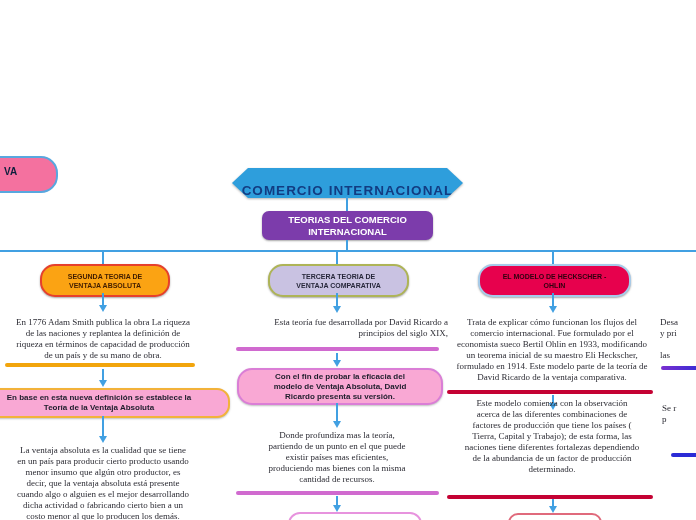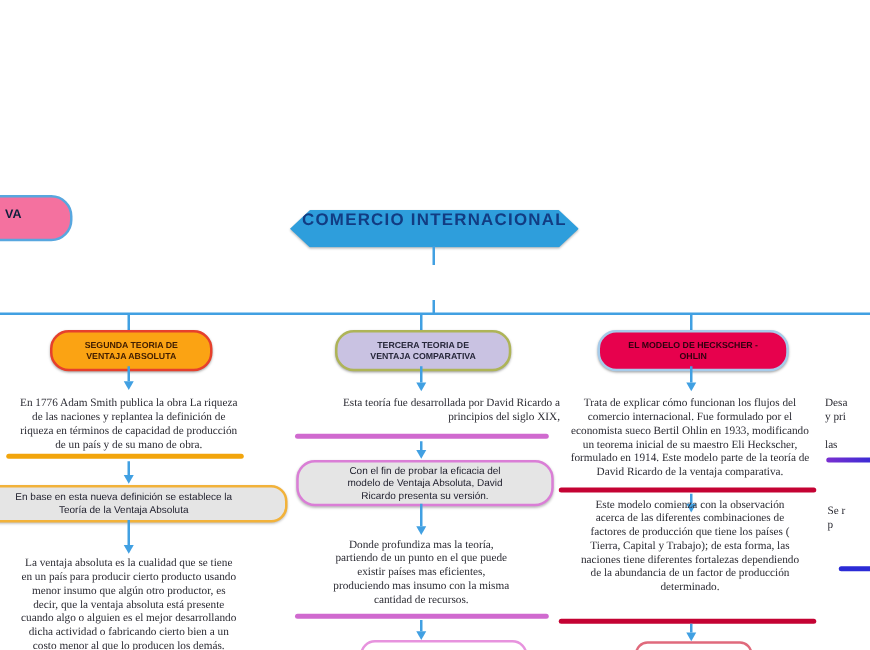--- a/index.html
+++ b/index.html
@@ -11,30 +11,30 @@
   
   .vline{position:absolute;width:2px;background:#41A0E2;}
   .hline{position:absolute;height:2px;background:#41A0E2;}
   .arrowhead{position:absolute;width:0;height:0;
     border-left:4px solid transparent;border-right:4px solid transparent;
     border-top:7px solid #41A0E2;}
   
   .pill{position:absolute;border-radius:15px;display:flex;align-items:center;justify-content:center;
     text-align:center;font-weight:bold;font-size:7px;line-height:9px;
     box-shadow:0 1px 2px rgba(0,0,0,.35);}
-  .callout{position:absolute;background:#e5e5e5;border-radius:13px;display:flex;align-items:center;justify-content:center;
-    text-align:center;font-weight:normal;font-size:8px;line-height:10px;color:#1d1d2b;
+  .callout{position:absolute;background:#f9a8d4;border-radius:13px;display:flex;align-items:center;justify-content:center;
+    text-align:center;font-weight:bold;font-size:8px;line-height:10px;color:#1d1d2b;
     box-shadow:0 1px 2px rgba(0,0,0,.25);}
   .para{position:absolute;font-family:"Liberation Serif",serif;font-size:9px;line-height:11px;
     color:#2c2c34;text-align:center;}
   .divider{position:absolute;height:4px;border-radius:2px;}
   .partialbox{position:absolute;background:#ffffff;border-radius:12px;}
   
   #banner{position:absolute;left:232px;top:168px;width:231px;height:30px;
-    background:#2E9EDC;display:flex;align-items:flex-start;justify-content:center;
+    background:#2E9EDC;display:flex;align-items:flex-end;justify-content:center;
     clip-path:polygon(0 50%,16px 0,calc(100% - 16px) 0,100% 50%,calc(100% - 16px) 100%,16px 100%);
     font-weight:bold;font-size:13.5px;letter-spacing:1px;color:#123C82;}
   #banner-wrap{position:absolute;left:0;top:0;filter:drop-shadow(0 1px 1px rgba(0,0,0,.3));}
   #subtitle{position:absolute;left:262px;top:211px;width:171px;height:29px;
     background:#7C3CAB;border-radius:7px;display:flex;align-items:center;justify-content:center;
     color:#ffffff;font-weight:bold;font-size:9.5px;line-height:12px;text-align:center;
     box-shadow:0 1px 2px rgba(0,0,0,.35);}
   #left-node{position:absolute;left:-50px;top:156px;width:104px;height:33px;
     background:#F4719F;border:2px solid #58A7DF;border-radius:17px;}
   #left-node span{position:absolute;left:52px;top:8px;font-weight:bold;font-size:10px;color:#0d1f3c;}
@@ -49,20 +49,24 @@
   </div>
 
   <div id="banner-wrap">
     <div id="banner">
       <span class="ml">COMERCIO INTERNACIONAL</span>
     </div>
   </div>
 
   <div class="vline" style="left:346px;top:197px;height:15px;"></div>
 
+  <div id="subtitle">
+    <span class="ml">TEORIAS DEL COMERCIO
+INTERNACIONAL</span>
+  </div>
 
   <div class="vline" style="left:346px;top:240px;height:11px;"></div>
 
   <div class="hline" style="left:0;top:250px;width:696px;"></div>
 
   <div class="vline" style="left:102px;top:251px;height:14px;"></div>
   <div class="vline" style="left:336px;top:251px;height:14px;"></div>
   <div class="vline" style="left:552px;top:251px;height:14px;"></div>
 
   <div class="pill" style="left:40px;top:264px;width:126px;height:29px;background:#FBA313;border:2px solid #E6402C;color:#401d00;">
@@ -114,21 +118,21 @@
     <span class="ml">Con el fin de probar la eficacia del
 modelo de Ventaja Absoluta, David
 Ricardo presenta su versión.</span>
   </div>
   <div class="vline" style="left:336px;top:403px;height:18px;"></div>
   <div class="arrowhead" style="left:333px;top:421px;"></div>
 
   <div class="para ml" style="left:226px;top:430px;width:222px;">Donde profundiza mas la teoría,
 partiendo de un punto en el que puede
 existir países mas eficientes,
-produciendo mas insumo con la misma
+produciendo mas bienes con la misma
 cantidad de recursos.</div>
 
   <div class="divider" style="left:236px;top:491px;width:203px;background:#D06ACF;"></div>
   <div class="vline" style="left:336px;top:496px;height:9px;"></div>
   <div class="arrowhead" style="left:333px;top:505px;"></div>
   <div class="partialbox" style="left:288px;top:512px;width:130px;height:24px;border:2px solid #E793DE;"></div>
 
   <div class="pill" style="left:478px;top:264px;width:149px;height:29px;background:#E7014D;border:2px solid #A6CBEA;color:#30000f;">
     <span class="ml">EL MODELO DE HECKSCHER -
 OHLIN</span>

